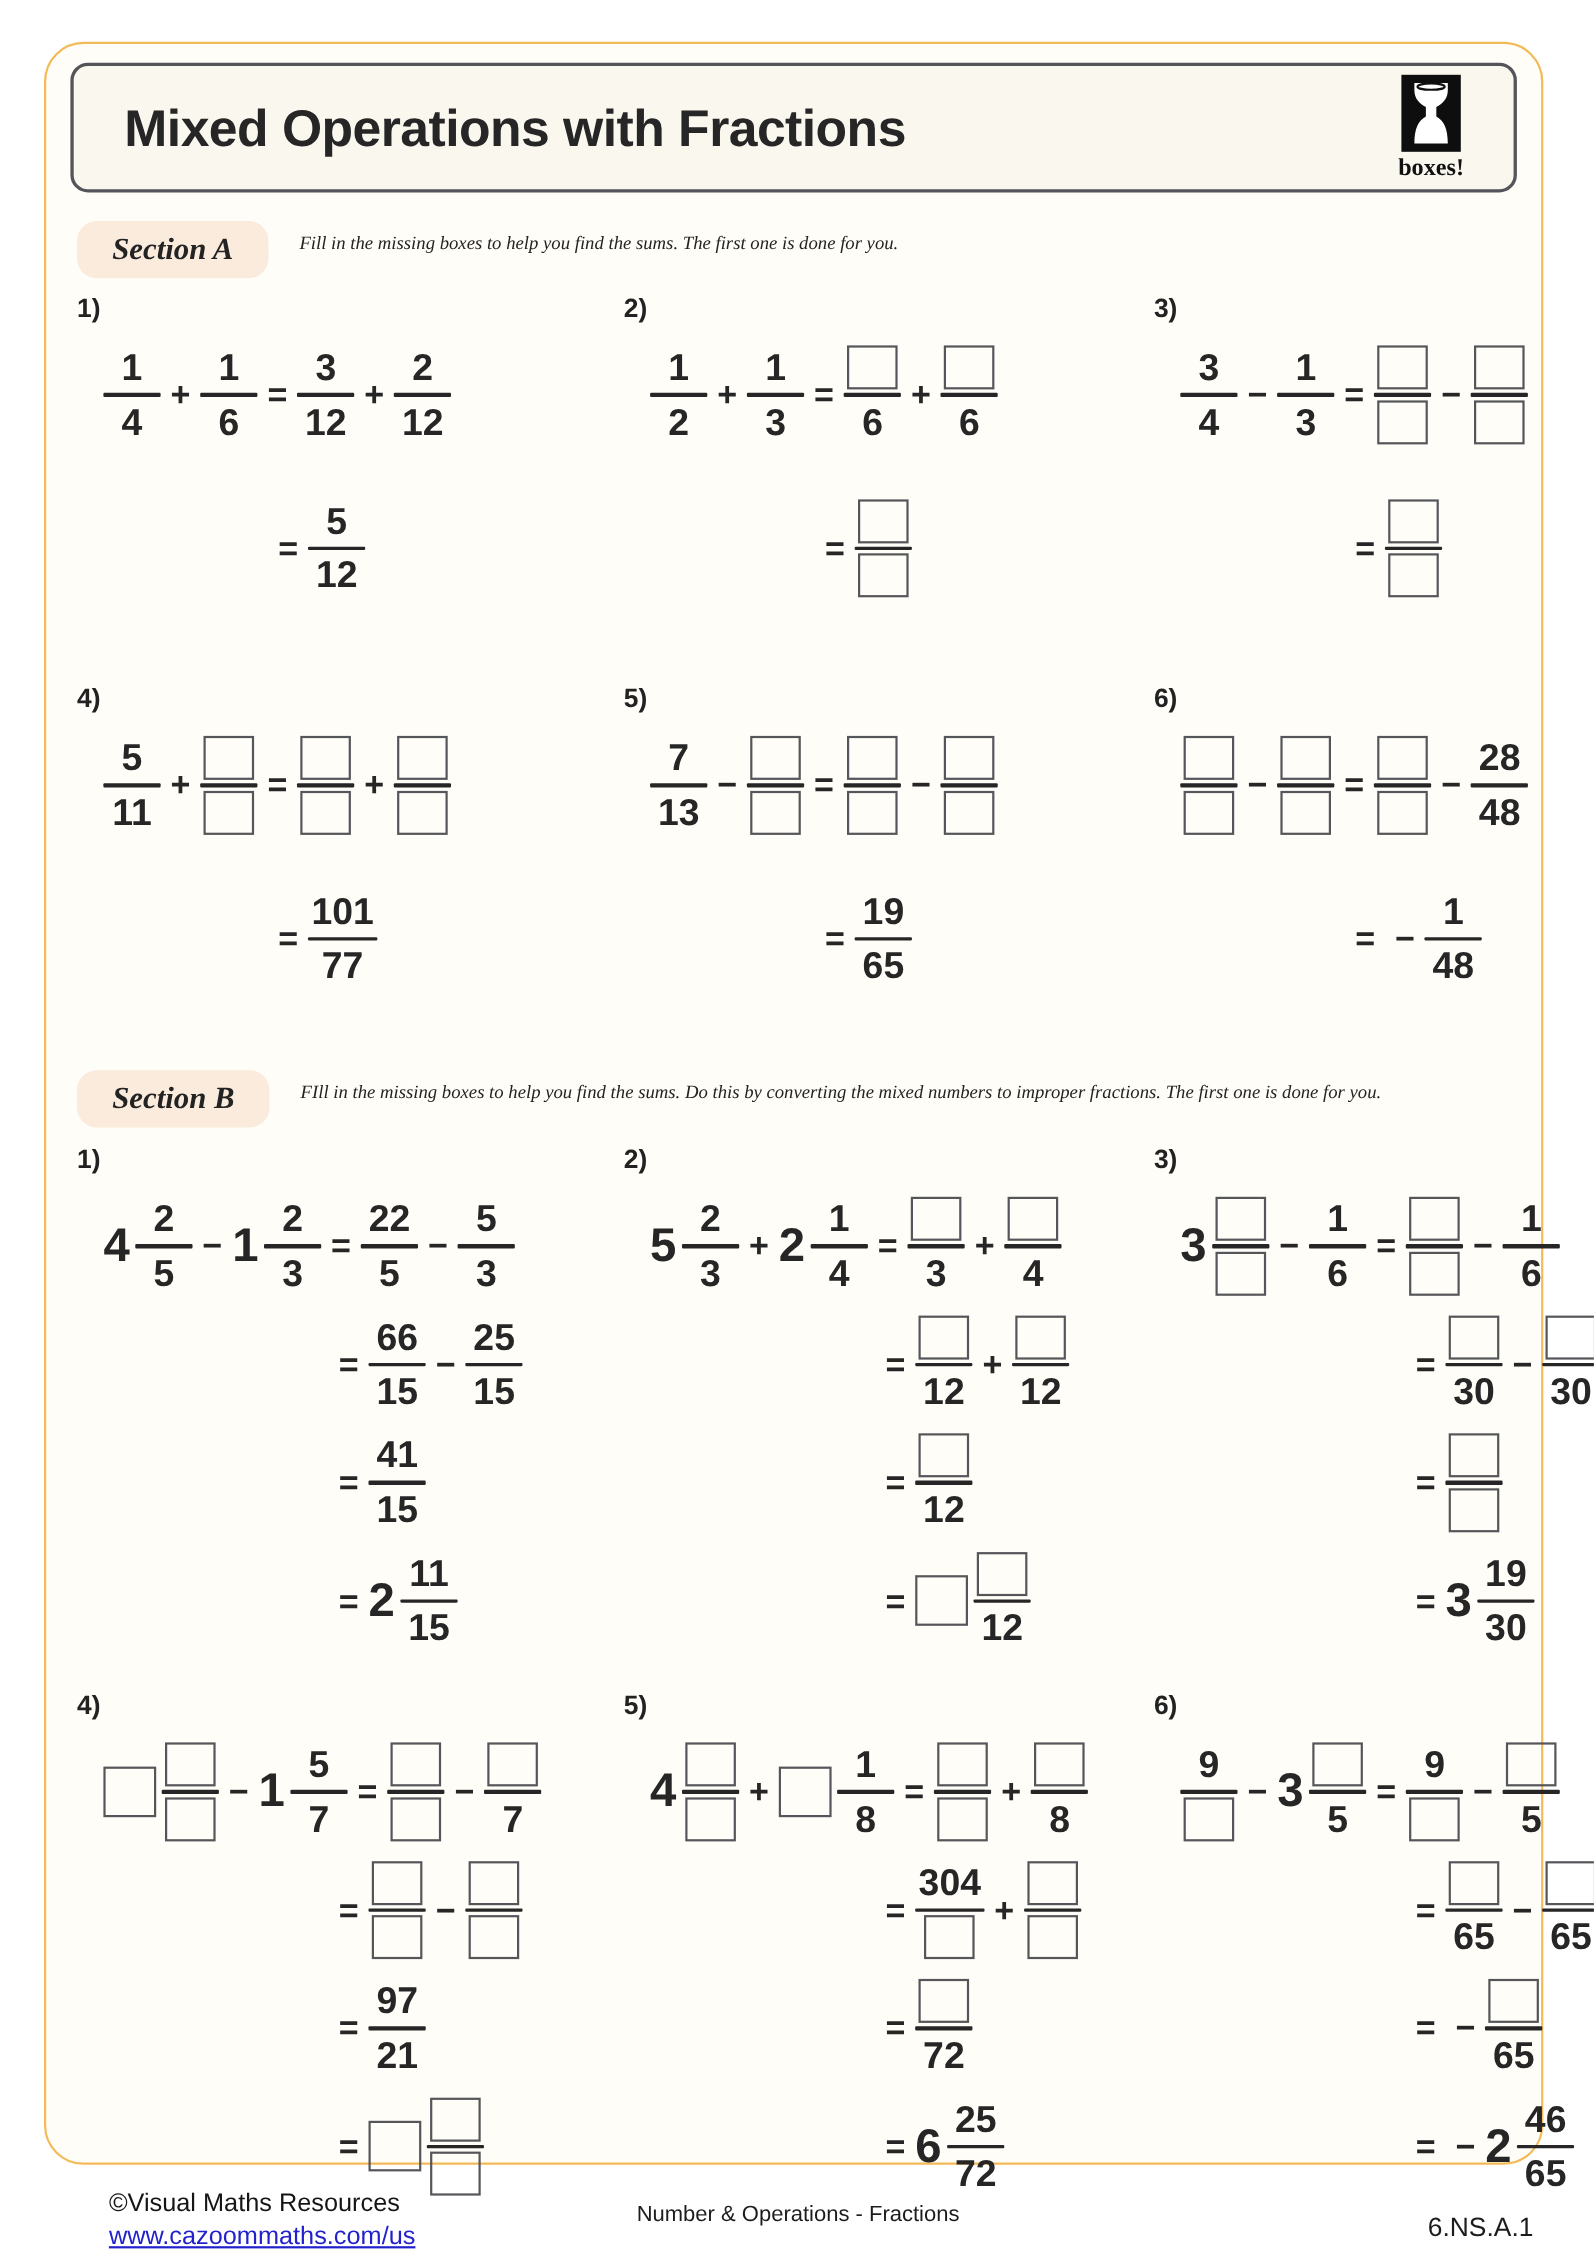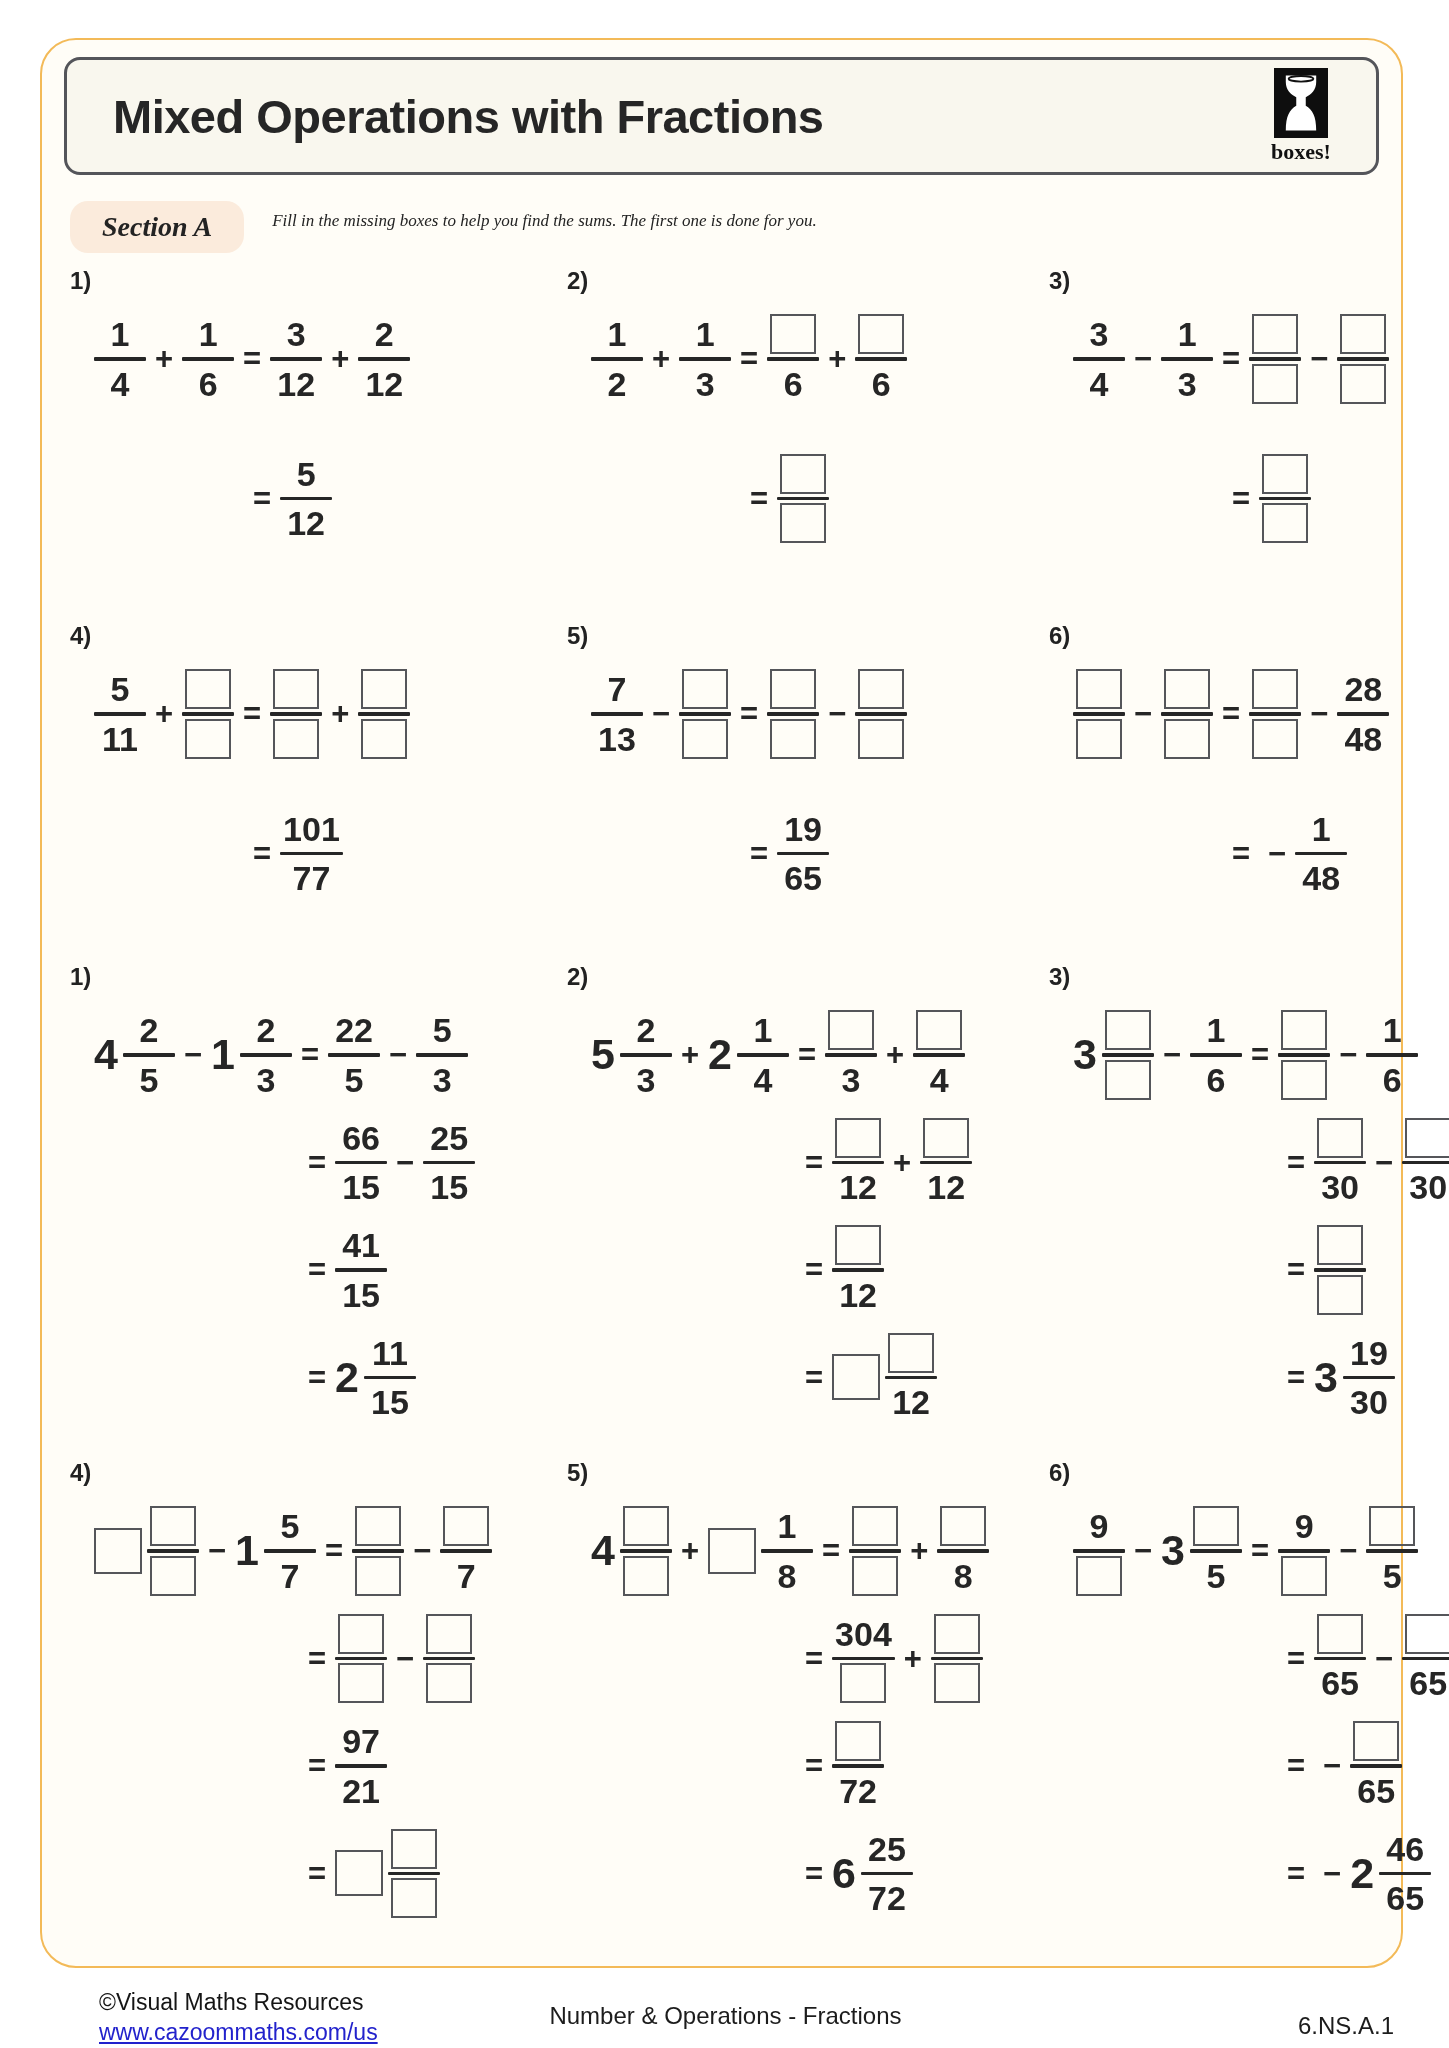--- a/index.html
+++ b/index.html
@@ -56,21 +56,21 @@
   .sq{width:46px;height:40px;border:2px solid #55565A;background:transparent;box-sizing:border-box;display:block;}
   .wsq{width:48px;height:46px;display:inline-block;}
   .mixed{display:inline-flex;align-items:center;}
   .whole{font-size:43px;font-weight:700;color:#262626;margin-right:5px;line-height:1;}
   .mixed .wsq{margin-right:5px;}
   .op{font-size:31px;font-weight:700;color:#262626;margin:0 9px;line-height:1;}
   
   .footer{position:absolute;left:57px;right:55px;top:1988px;height:58px;color:#151515;}
   .foot-left{position:absolute;left:0;top:0;font-size:23px;line-height:1.3;margin-left:42px;}
   .foot-link{color:#2222CC;text-decoration:underline;cursor:pointer;}
-  .foot-center{position:absolute;left:50%;transform:translateX(-50%);top:14px;font-size:24px;color:#1c1c1c;}
+  .foot-center{position:absolute;left:50%;transform:translateX(-50%);top:14px;font-size:20px;color:#1c1c1c;}
   .foot-right{position:absolute;right:0;top:24px;font-size:24px;color:#1c1c1c;}
 </style>
 </head>
 <body>
 
 <div class="page">
   <div class="sheet">
 
     <div class="title-box">
       <h1>Mixed Operations with Fractions</h1>
@@ -434,20 +434,24 @@
                 <span class="fbar"></span>
                 <span class="fden">
                   <span class="fval">48</span>
                 </span>
               </span>
             </div>
           </div>
         </div>
       </div>
 
+    <div class="sec-head sec-head-b">
+      <span class="sec-label">Section B</span>
+      <span class="sec-instr">FIll in the missing boxes to help you find the sums.  Do this by converting the mixed numbers to improper fractions. The first one is done for you.</span>
+    </div>
     <div class="problems sec-b">
         <div class="problem">
           <div class="pnum">1)</div>
           <div class="plines">
             <div class="pline">
               <span class="mixed">
                 <span class="whole">4</span>
                 <span class="frac">
                   <span class="fnum">
                     <span class="fval">2</span>

